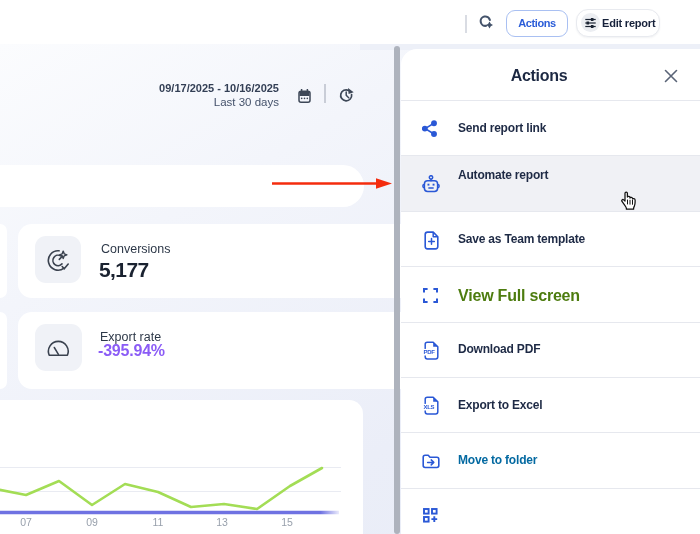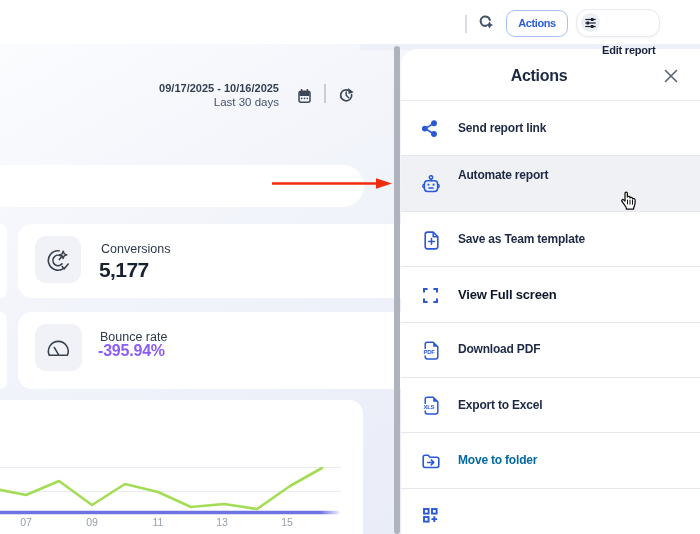--- a/index.html
+++ b/index.html
@@ -57,21 +57,21 @@
 </svg>
 <div class="abs" style="left:101px;top:242px;font-size:12.5px;font-weight:500;color:#2e3949;">Conversions</div>
 <div class="abs" style="left:99px;top:258px;font-size:21px;font-weight:700;color:#1a2230;letter-spacing:-0.6px;">5,177</div>
 
 <div class="abs" style="left:18px;top:312px;width:384px;height:77px;background:#fff;border-radius:14px 0 0 14px;"></div>
 <div class="abs" style="left:35px;top:324px;width:47px;height:47px;background:#f0f2f7;border-radius:11px;"></div>
 <svg class="abs" style="left:47px;top:340px;" width="23" height="17" viewBox="0 0 23 17">
   <path d="M2.2 15.2 A9.9 9.9 0 1 1 20.4 15.2 Z" fill="none" stroke="#3a424f" stroke-width="1.6" stroke-linejoin="round"></path>
   <path d="M7.3 7.5 L11.4 14.4" fill="none" stroke="#3a424f" stroke-width="1.5" stroke-linecap="round"></path>
 </svg>
-<div class="abs" style="left:100px;top:330px;font-size:12.5px;font-weight:500;color:#2e3949;">Bounce rate</div>
+<div class="abs" style="left:100px;top:330px;font-size:12.5px;font-weight:500;color:#2e3949;">Export rate</div>
 <div class="abs" style="left:98px;top:341.5px;font-size:16px;font-weight:700;color:#8b5cf6;letter-spacing:-0.2px;">-395.94%</div>
 
 <div class="abs" style="left:-20px;top:400px;width:383px;height:134px;background:#fff;border-radius:14px 14px 0 0;"></div>
 <svg class="abs" style="left:0;top:400px;" width="363" height="134" viewBox="0 0 363 134">
   <defs>
     <linearGradient id="pl" x1="0" x2="339" y1="0" y2="0" gradientUnits="userSpaceOnUse">
       <stop offset="0" stop-color="#6f72e2"></stop>
       <stop offset="0.945" stop-color="#6f72e2"></stop>
       <stop offset="1" stop-color="#6f72e2" stop-opacity="0.15"></stop>
     </linearGradient>
@@ -107,21 +107,21 @@
   <div class="abs" style="left:0;top:161.8px;width:299px;height:1px;background:#e6e8ee;"></div>
   <div class="abs" style="left:0;top:217.2px;width:299px;height:1px;background:#e6e8ee;"></div>
   <div class="abs" style="left:0;top:272.6px;width:299px;height:1px;background:#e6e8ee;"></div>
   <div class="abs" style="left:0;top:328px;width:299px;height:1px;background:#e6e8ee;"></div>
   <div class="abs" style="left:0;top:383.4px;width:299px;height:1px;background:#e6e8ee;"></div>
   <div class="abs" style="left:0;top:438.8px;width:299px;height:1px;background:#e6e8ee;"></div>
 
   <div class="abs" style="left:57px;top:71.7px;font-size:12px;font-weight:700;letter-spacing:-0.2px;color:#1e2a45;text-align:right;">Send report link</div>
   <div class="abs" style="left:57px;top:119px;font-size:12px;font-weight:700;letter-spacing:-0.2px;color:#1e2a45;">Automate report</div>
   <div class="abs" style="left:57px;top:182.5px;font-size:12px;font-weight:700;letter-spacing:-0.2px;color:#1e2a45;">Save as Team template</div>
-  <div class="abs" style="left:57px;top:237.9px;font-size:13px;font-weight:700;letter-spacing:-0.2px;color:#0f172a;">View Full screen</div>
+  <div class="abs" style="left:57px;top:237.9px;font-size:16px;font-weight:700;letter-spacing:-0.2px;color:#4d7c0f;">View Full screen</div>
   <div class="abs" style="left:57px;top:293.3px;font-size:12px;font-weight:700;letter-spacing:-0.2px;color:#1e2a45;">Download PDF</div>
   <div class="abs" style="left:57px;top:348.7px;font-size:12px;font-weight:700;letter-spacing:-0.2px;color:#1e2a45;">Export to Excel</div>
   <div class="abs" style="left:57px;top:404.1px;font-size:12px;font-weight:700;letter-spacing:-0.2px;color:#0369a1;">Move to folder</div>
 </div>
 
 <svg class="abs" style="left:422px;top:120px;" width="16" height="17" viewBox="0 0 16 17">
   <g stroke="#2a58d6" stroke-width="1.7" fill="#2a58d6">
     <line x1="3.2" y1="8.6" x2="11.6" y2="3.4"></line>
     <line x1="3.2" y1="8.6" x2="11.6" y2="13.8"></line>
     <circle cx="12" cy="3.2" r="2.1"></circle>
@@ -203,21 +203,21 @@
     <line x1="0.3" y1="1.5" x2="10.7" y2="1.5"></line>
     <line x1="0.3" y1="5.0" x2="10.7" y2="5.0"></line>
     <line x1="0.3" y1="8.5" x2="10.7" y2="8.5"></line>
   </g>
   <g fill="#1b2433">
     <rect x="5.9" y="0" width="2.6" height="3"></rect>
     <rect x="1.5" y="3.5" width="2.6" height="3"></rect>
     <rect x="5.9" y="7" width="2.6" height="3"></rect>
   </g>
 </svg>
-<div class="abs" style="left:602px;top:17px;font-size:11px;font-weight:700;letter-spacing:-0.2px;color:#16213a;margin-top:27px;">Edit report</div>
+<div class="abs" style="left:602px;top:17px;font-size:11px;font-weight:700;letter-spacing:-0.2px;color:#16213a;">Edit report</div>
 
 <svg class="abs" style="left:620.5px;top:190.5px;" width="18" height="20" viewBox="0 0 18 20">
   <path d="M4.0 2.2 C4.0 0.6 6.4 0.6 6.4 2.2 L6.4 6.0 C6.7 5.0 9.0 5.2 9.0 6.6 L9.0 7.0 C9.3 6.0 11.6 6.3 11.6 7.7 L11.6 8.1 C11.9 7.2 14.1 7.5 14.1 8.9 L14.1 10.9 C14.1 12.6 13.9 13.9 13.4 15.0 C13.0 15.9 12.6 16.6 12.6 17.6 L12.6 18.2 L5.4 18.2 L5.4 17.6 C5.4 16.6 4.9 15.8 4.2 14.9 L1.0 10.4 C0.2 9.3 1.6 7.9 2.7 8.9 L4.0 10.1 Z" fill="#fff" stroke="#111" stroke-width="1.25" stroke-linejoin="round"></path>
   <g stroke="#111" stroke-width="1" stroke-linecap="round">
     <line x1="6.5" y1="9.0" x2="6.5" y2="13.0"></line>
     <line x1="9.0" y1="9.2" x2="9.0" y2="13.2"></line>
     <line x1="11.5" y1="9.4" x2="11.5" y2="13.3"></line>
   </g>
 </svg>
 

